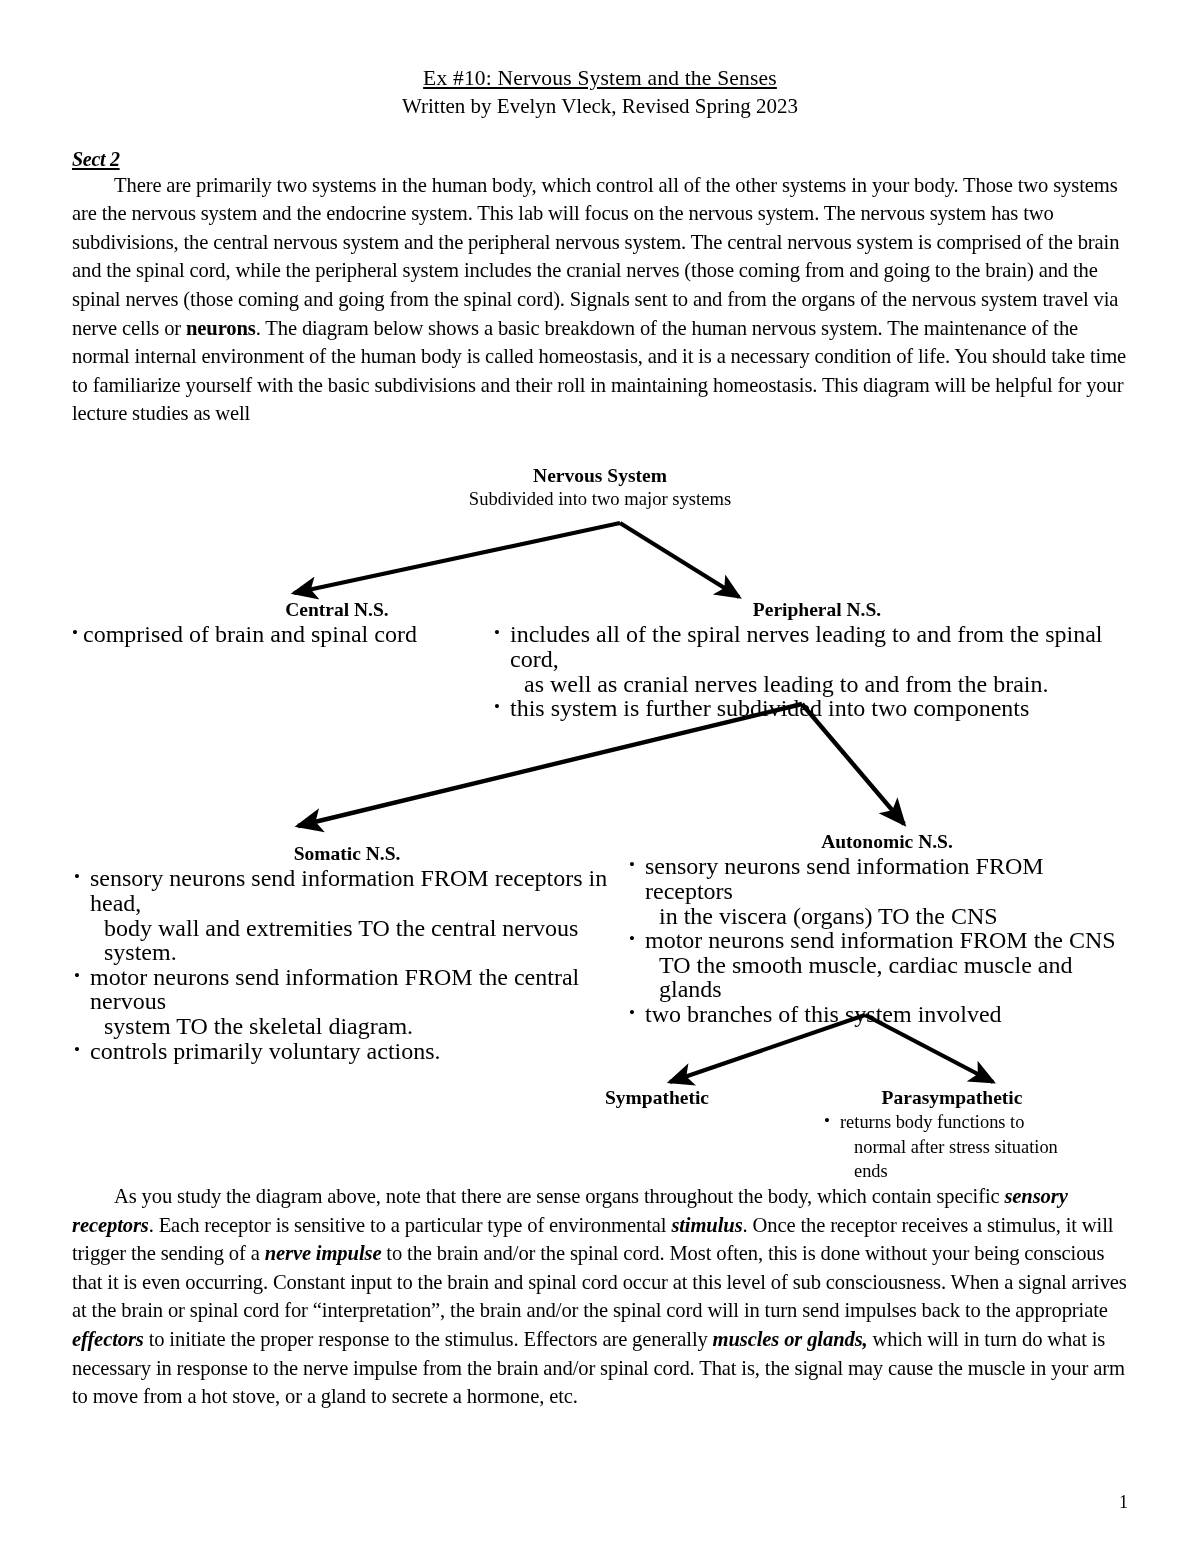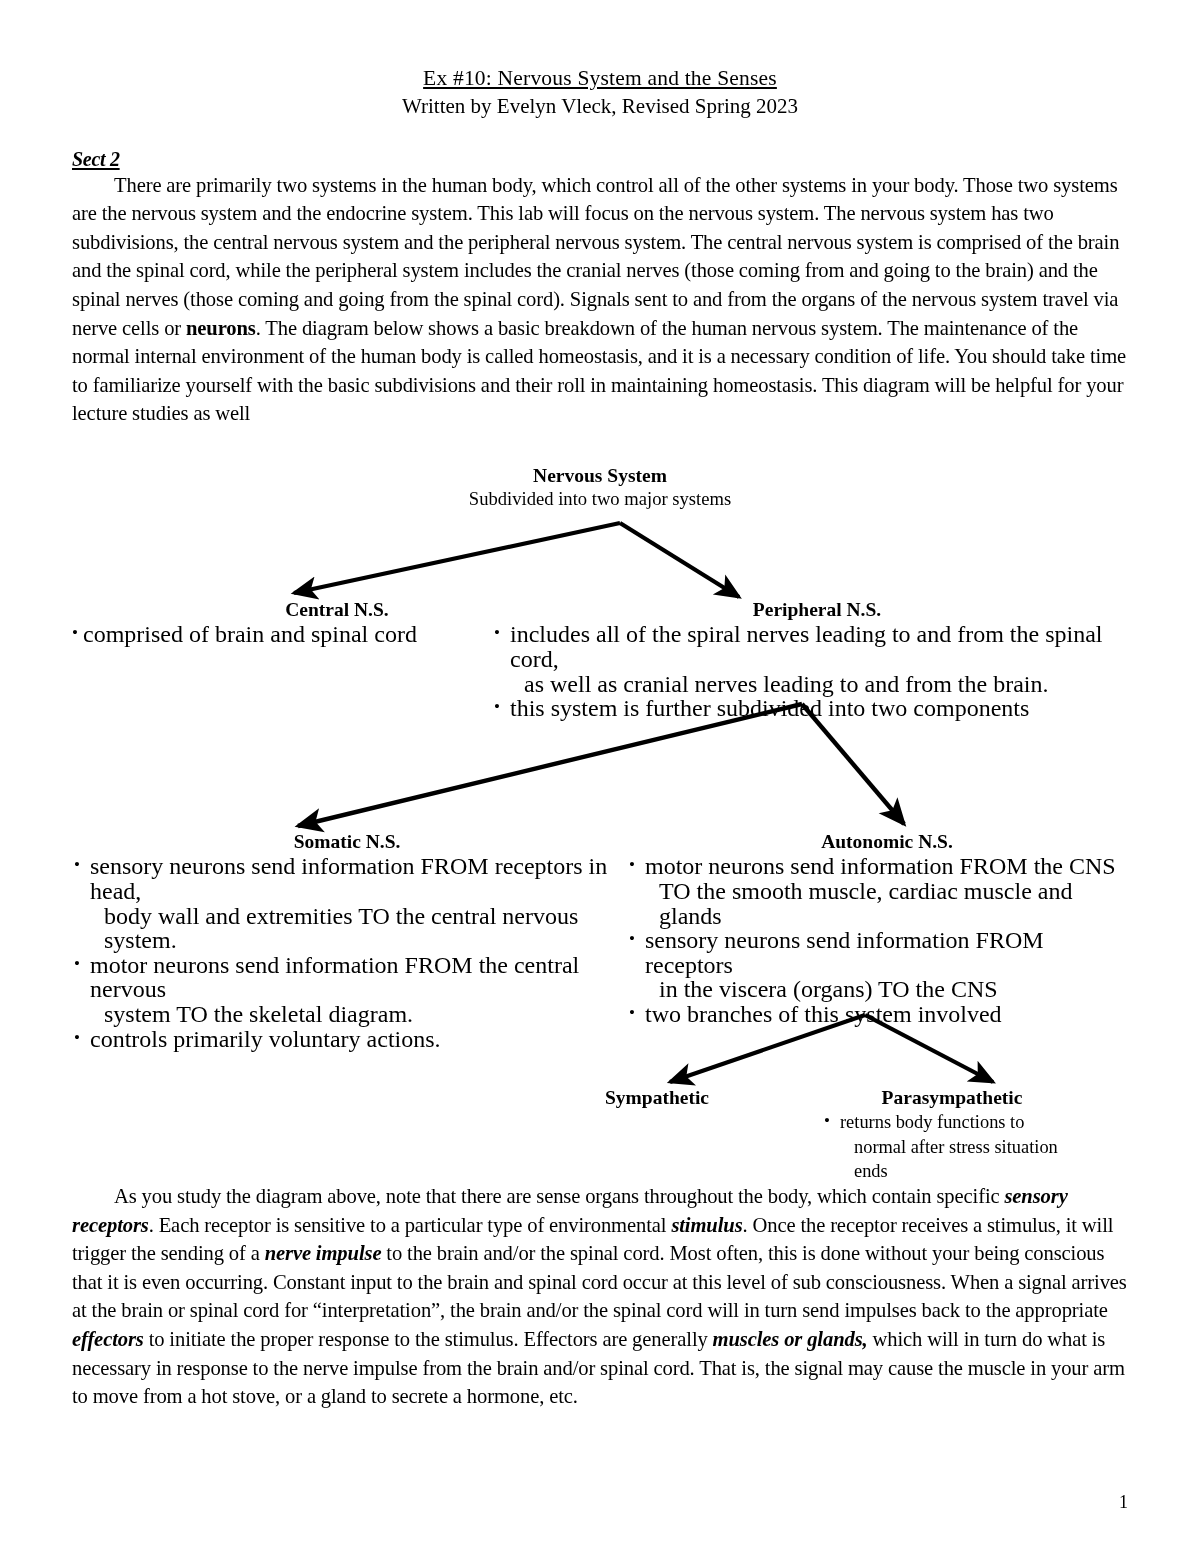--- a/index.html
+++ b/index.html
@@ -125,21 +125,21 @@
     position: absolute;
     left: 2px;
     top: -1px;
     font-size: 17px;
   }
 
   
   #node-root       { left: 328px; top: 0px;   width: 400px; }
   #node-cns        { left: 0px;   top: 134px; width: 430px; }
   #node-pns        { left: 420px; top: 134px; width: 620px; }
-  #node-somatic    { left: 0px;   top: 366px; width: 540px; }
+  #node-somatic    { left: 0px;   top: 378px; width: 540px; }
   #node-autonomic  { left: 555px; top: 366px; width: 500px; }
   #node-symp       { left: 420px; top: 622px; width: 330px; }
   #node-parasymp   { left: 750px; top: 622px; width: 260px; }
 
   #node-cns .node-title      { text-align: center; padding-left: 100px; }
   #node-pns .node-title      { text-align: center; padding-left: 30px; }
   #node-somatic .node-title  { text-align: center; padding-left: 10px; }
   #node-autonomic .node-title{ text-align: center; padding-left: 20px; }
 
   #node-cns ul.bullets li::before { content: "\2022"; left: 0; }
@@ -227,26 +227,26 @@
             <span class="b2">system TO the skeletal diagram.</span>
           </li>
           <li><span>controls primarily voluntary actions.</span></li>
         </ul>
       </div>
 
       <div class="node" id="node-autonomic">
         <div class="node-title">Autonomic N.S.</div>
         <ul class="bullets">
           <li>
+            <span>sensory neurons send information FROM receptors</span>
+            <span class="b2">in the viscera (organs) TO the CNS</span>
+          </li>
+          <li>
             <span>motor neurons send information FROM the CNS</span>
             <span class="b2">TO the smooth muscle, cardiac muscle and glands</span>
-          </li>
-          <li>
-            <span>sensory neurons send information FROM receptors</span>
-            <span class="b2">in the viscera (organs) TO the CNS</span>
           </li>
           <li><span>two branches of this system involved</span></li>
         </ul>
       </div>
 
       <div class="node" id="node-symp">
         <div class="node-title">Sympathetic</div>
       </div>
 
       <div class="node" id="node-parasymp">

